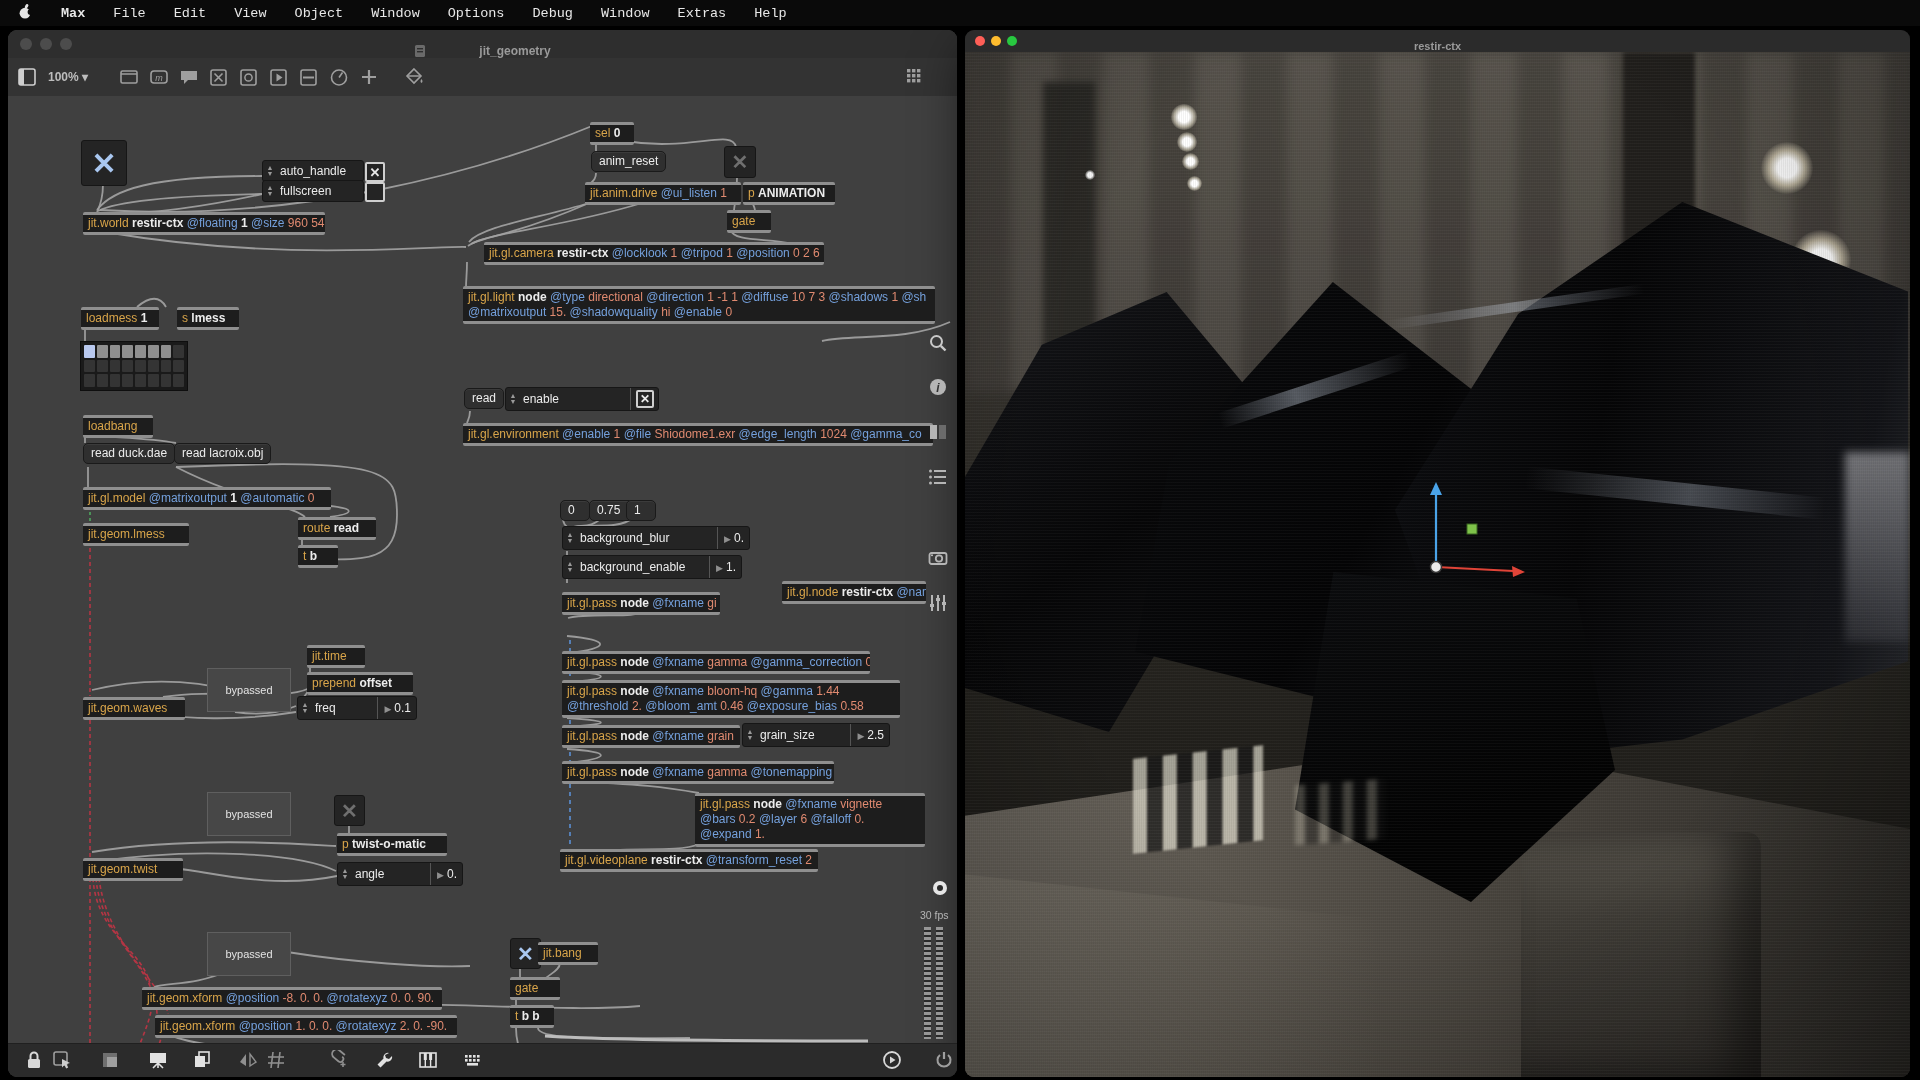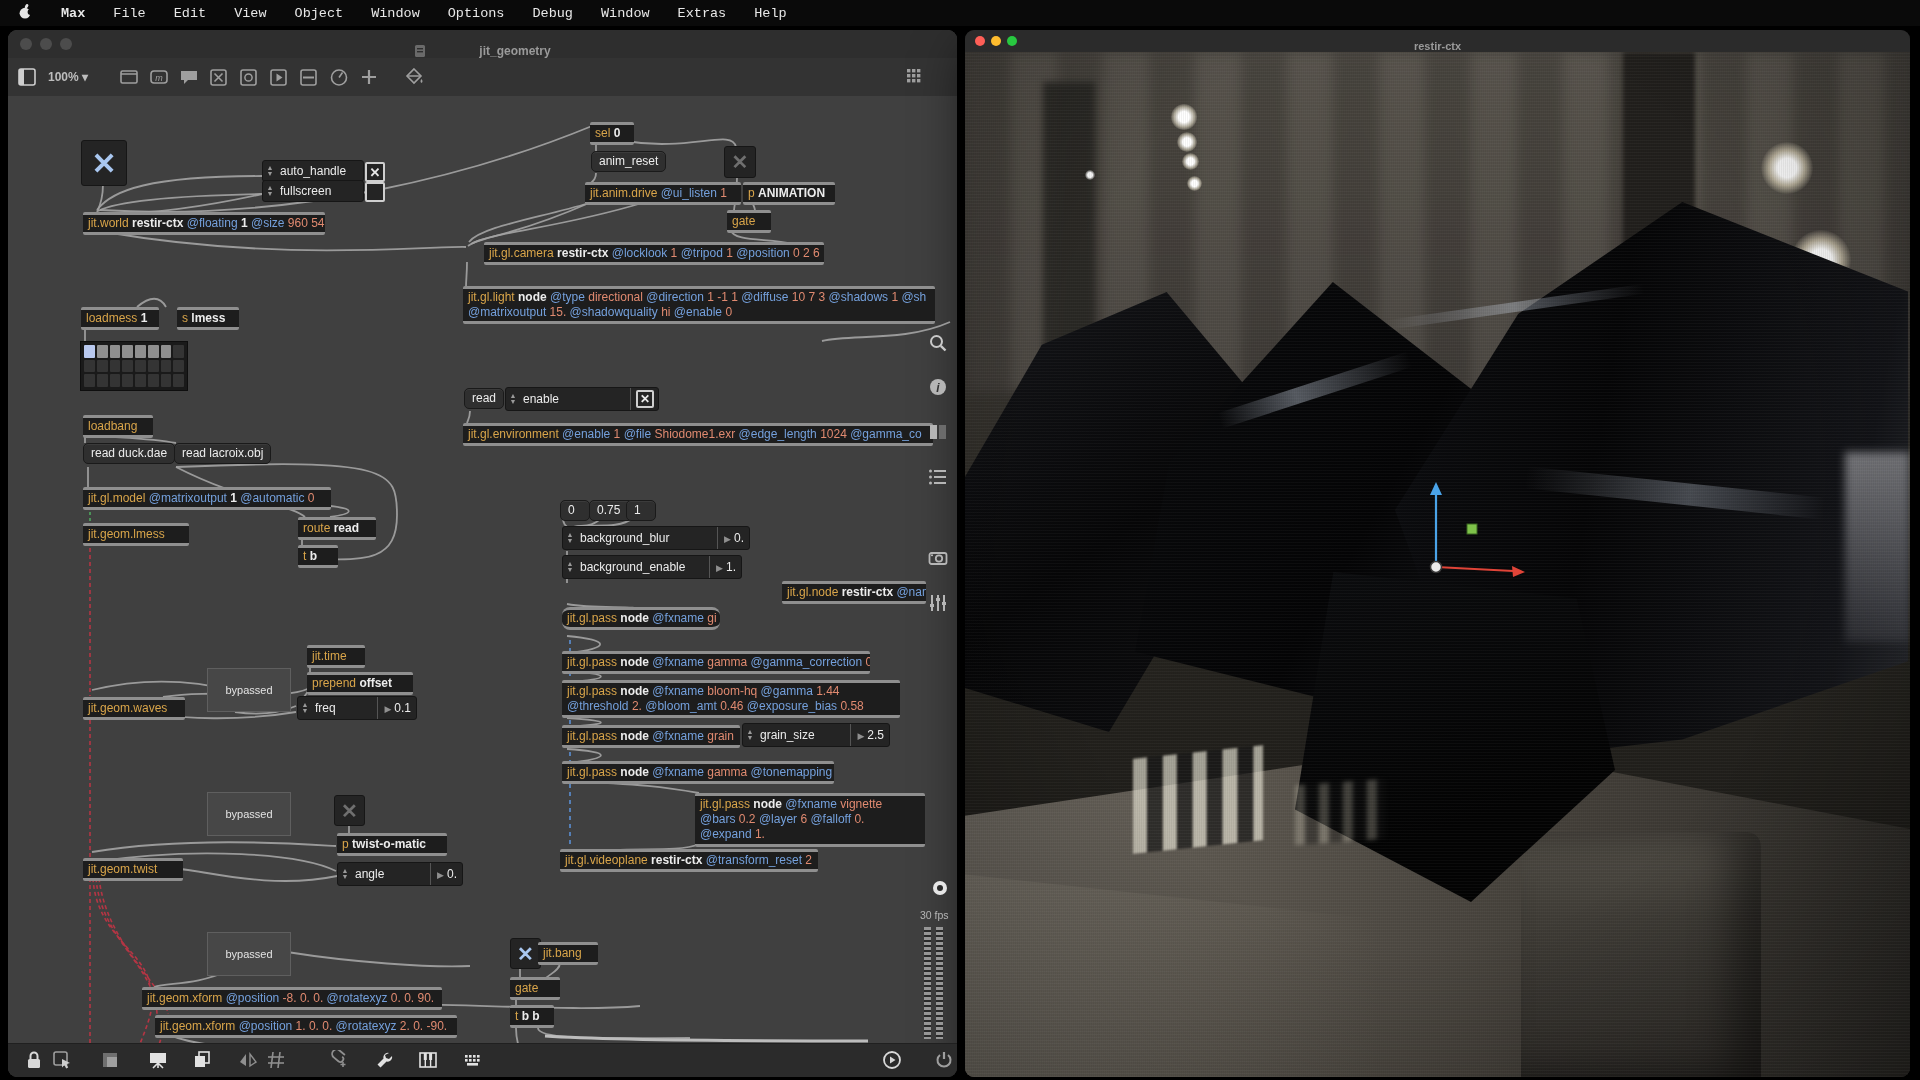--- a/index.html
+++ b/index.html
@@ -361,21 +361,21 @@
         <span class="sep"></span>
       <span class="val"><span class="tri">▶</span><span>0.</span></span>
     </div>
     <div class="attrui" style="left:554px;top:459px;width:178px;">
       <span class="arr">▲<br>▼</span>
       <span class="lbl">background_enable</span>
         <span class="sep"></span>
       <span class="val"><span class="tri">▶</span><span>1.</span></span>
     </div>
 
-    <div class="obox" style="left:554px;top:511px;width:148px;border-radius:8px;"><span class="seg-o">jit.gl.pass </span><span class="seg-w">node </span><span class="seg-a">@fxname </span><span class="seg-v">gi</span></div>
+    <div class="obox" style="left:554px;top:496px;width:148px;"><span class="seg-o">jit.gl.pass </span><span class="seg-w">node </span><span class="seg-a">@fxname </span><span class="seg-v">gi</span></div>
     <div class="obox" style="left:774px;top:485px;width:134px;"><span class="seg-o">jit.gl.node </span><span class="seg-w">restir-ctx </span><span class="seg-a">@nam</span></div>
     <div class="obox" style="left:554px;top:555px;width:298px;"><span class="seg-o">jit.gl.pass </span><span class="seg-w">node </span><span class="seg-a">@fxname </span><span class="seg-v">gamma </span><span class="seg-a">@gamma_correction </span><span class="seg-v">0</span></div>
 
     <div class="obox" style="left:554px;top:584px;width:328px;white-space:normal;height:30px;">
       <div><span class="seg-o">jit.gl.pass </span><span class="seg-w">node </span><span class="seg-a">@fxname </span><span class="seg-v">bloom-hq </span><span class="seg-a">@gamma </span><span class="seg-v">1.44</span></div>
       <div><span class="seg-a">@threshold </span><span class="seg-v">2. </span><span class="seg-a">@bloom_amt </span><span class="seg-v">0.46 </span><span class="seg-a">@exposure_bias </span><span class="seg-v">0.58</span></div>
     </div>
 
     <div class="obox" style="left:554px;top:629px;width:168px;"><span class="seg-o">jit.gl.pass </span><span class="seg-w">node </span><span class="seg-a">@fxname </span><span class="seg-v">grain</span></div>
     <div class="attrui" style="left:734px;top:627px;width:146px;">

